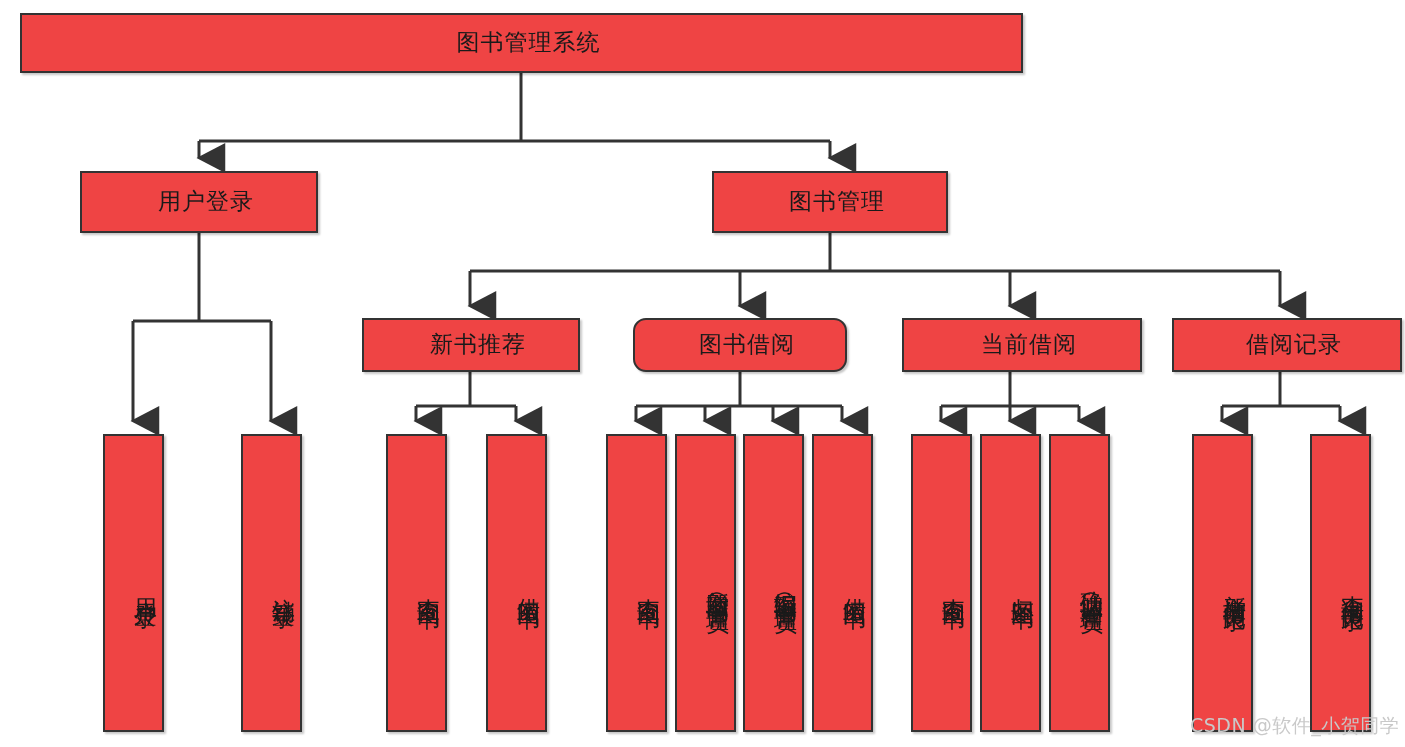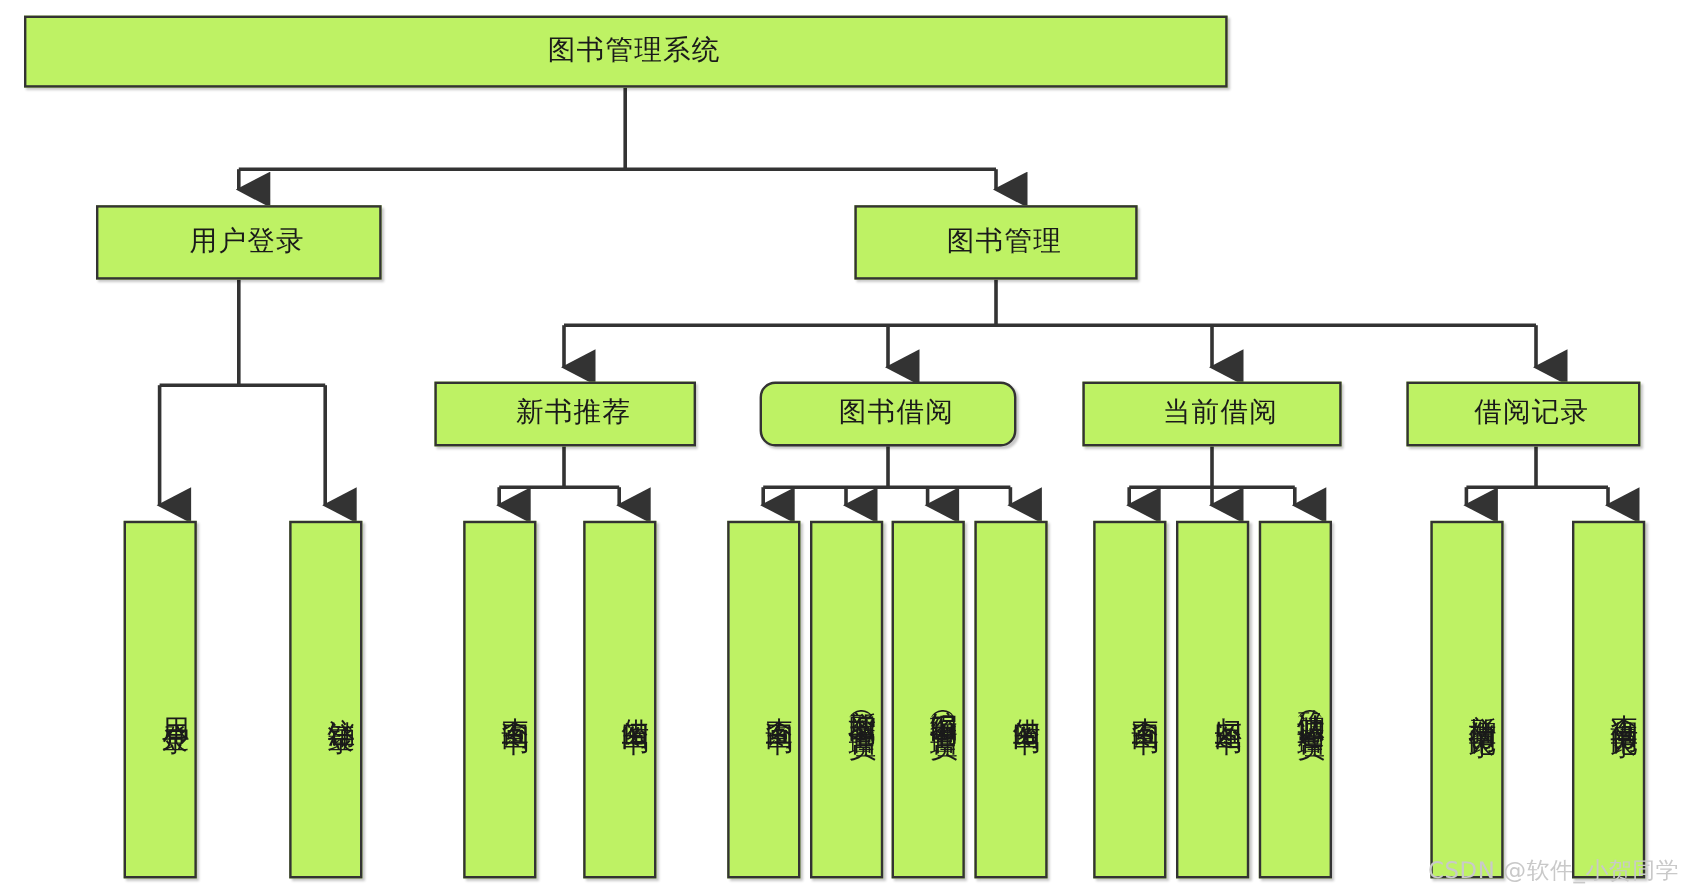--- a/index.html
+++ b/index.html
@@ -21,21 +21,21 @@
     position: absolute;
     left: 0;
     top: 0;
     width: 1405px;
     height: 747px;
     pointer-events: none;
   }
   .node {
     position: absolute;
     box-sizing: border-box;
-    background: #bef264;
+    background: #ef4444;
     border: 2.5px solid #333333;
     box-shadow: 2px 2px 2px rgba(0,0,0,0.22);
     display: flex;
     align-items: center;
     justify-content: center;
     color: #1a1a1a;
     padding-left: 14px;
   }
   .node.horiz {
     font-size: 23px;
@@ -135,25 +135,25 @@
   </div>
 
   <div class="node horiz" style="left:712px; top:171px; width:236px; height:62px;">
     <span class="label">图书管理</span>
   </div>
 
   <div class="node horiz" style="left:633px; top:318px; width:214px; height:54px;border-radius:13px;">
     <span class="label">图书借阅</span>
   </div>
 
-  <div class="node horiz" style="left:902px; top:318px; width:216px; height:54px;">
+  <div class="node horiz" style="left:902px; top:318px; width:240px; height:54px;">
     <span class="label">当前借阅</span>
   </div>
 
-  <div class="node horiz" style="left:1172px; top:318px; width:195px; height:54px;">
+  <div class="node horiz" style="left:1172px; top:318px; width:230px; height:54px;">
     <span class="label">借阅记录</span>
   </div>
 
   <div class="node vert" style="left:103px; top:434px; width:61px; height:298px;">
     <span class="label">用户登录</span>
   </div>
 
   <div class="node vert" style="left:241px; top:434px; width:61px; height:298px;">
     <span class="label">注销登录</span>
   </div>

